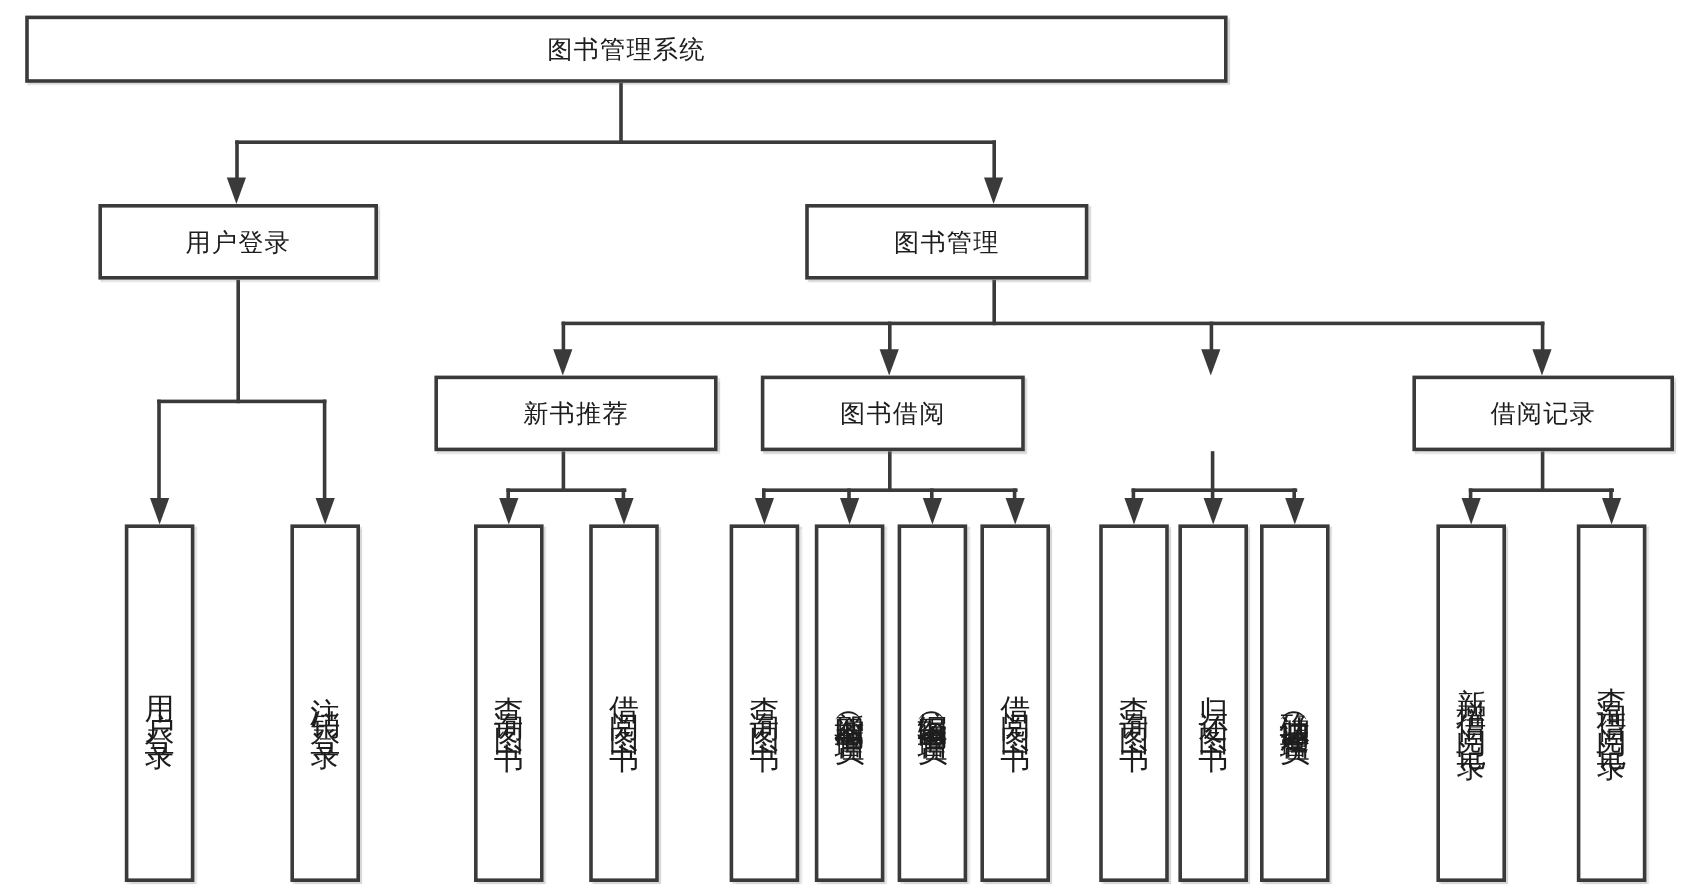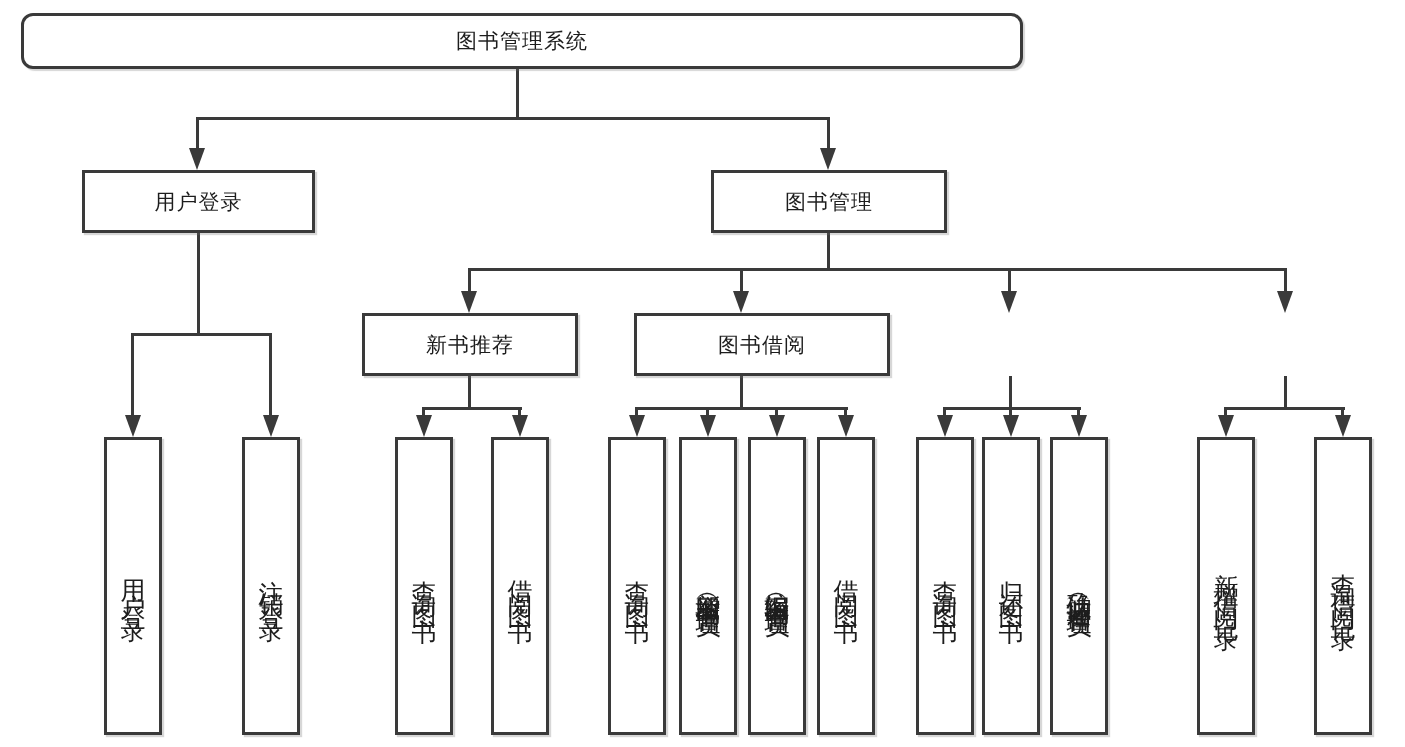--- a/index.html
+++ b/index.html
@@ -37,21 +37,21 @@
     justify-content:center;
     box-shadow:2px 2px 1px rgba(110,110,110,0.28);
   }
   .hbox{
     height:63px;
     font-size:21px;
     letter-spacing:1px;
   }
   .root{
     left:21px;top:13px;width:1002px;height:56px;
-    font-size:21px;letter-spacing:1px;border-radius:12px;
+    font-size:21px;letter-spacing:1px;
   }
   .leaf{
     top:437px;width:58px;height:298px;
     writing-mode:vertical-rl;
     font-size:25px;
     letter-spacing:13px;
   }
   .leaf span{display:block;margin-left:auto;margin-right:auto;}
   .leaf--mid{letter-spacing:11px;}
   .leaf--long{letter-spacing:3px;}
@@ -129,29 +129,32 @@
   <div class="line" style="left:1341px;top:407px;width:3px;height:10px"></div>
   <div class="arrow" style="left:1335px;top:415px"></div>
 
   <div class="box root">
     <span>图书管理系统</span>
   </div>
 
   <div class="box hbox" style="left:82px;top:170px;width:233px">
     <span>用户登录</span>
   </div>
-  <div class="box hbox" style="left:711px;top:170px;width:236px">
+  <div class="box hbox" style="left:671px;top:170px;width:236px">
     <span>图书管理</span>
   </div>
 
-  <div class="box hbox" style="left:362px;top:313px;width:216px">
+  <div class="box hbox" style="left:362px;top:313px;width:236px">
     <span>新书推荐</span>
   </div>
-  <div class="box hbox" style="left:634px;top:313px;width:256px">
+  <div class="box hbox" style="left:634px;top:313px;width:220px">
     <span>图书借阅</span>
+  </div>
+  <div class="box hbox" style="left:1177px;top:313px;width:218px">
+    <span>借阅记录</span>
   </div>
 
   <div class="box leaf" style="left:104px">
     <span>用户登录</span>
   </div>
   <div class="box leaf" style="left:242px">
     <span>注销登录</span>
   </div>
 
   <div class="box leaf" style="left:395px">

